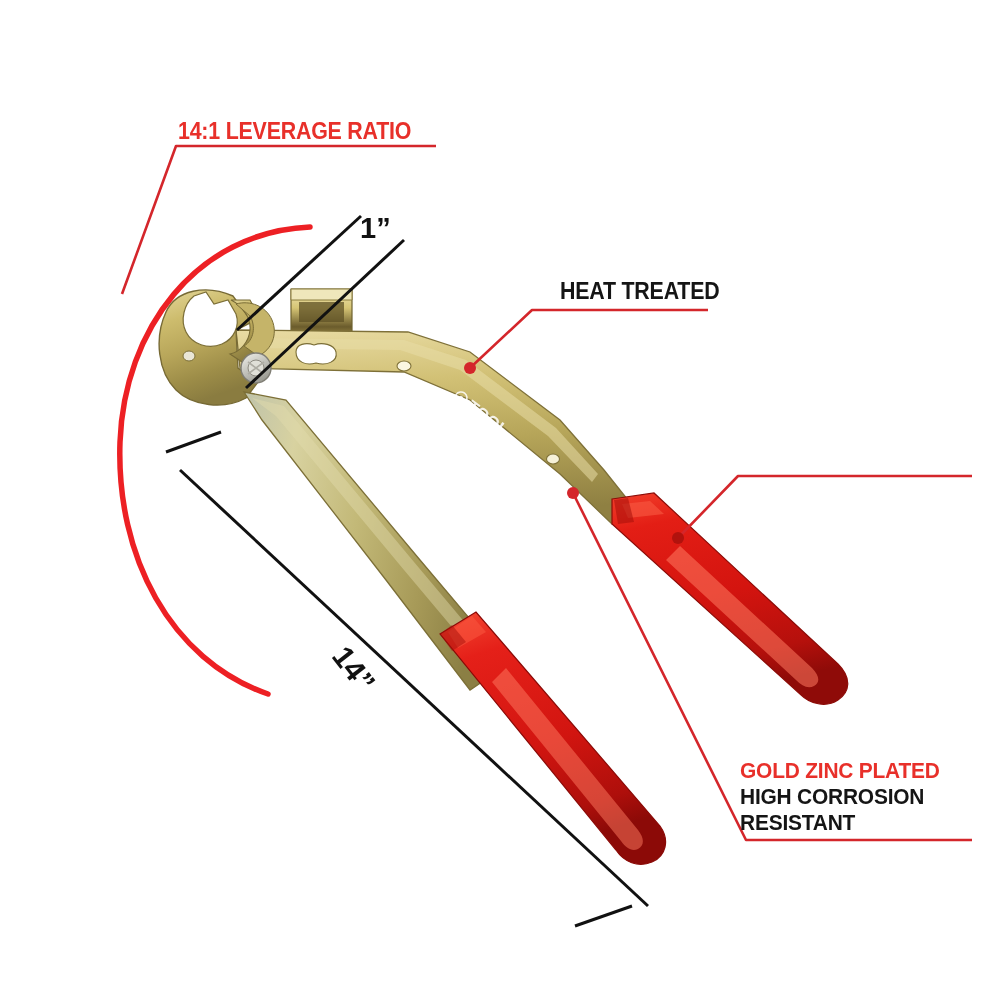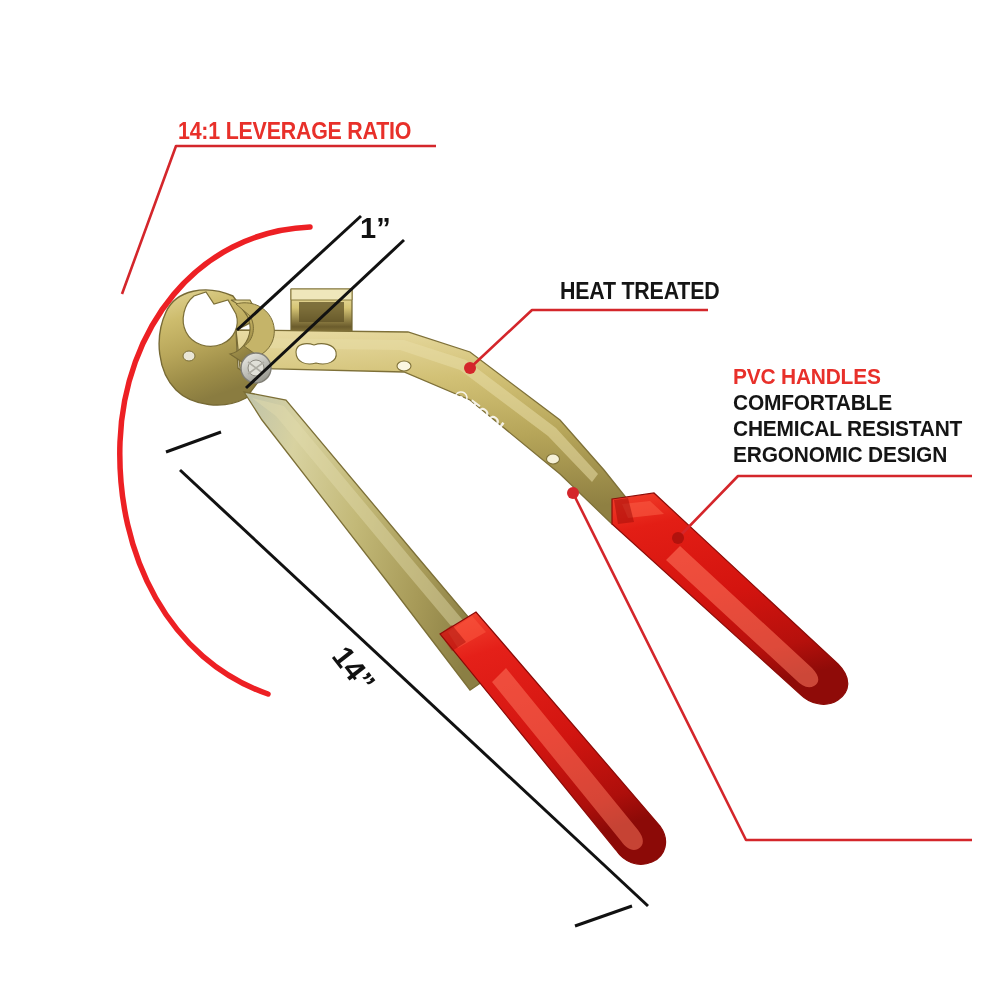--- a/index.html
+++ b/index.html
@@ -288,25 +288,24 @@
   </svg>
 
   <div class="callout" id="callout-leverage">
     <div class="cl-line cl-red">14:1 LEVERAGE RATIO</div>
   </div>
 
   <div class="callout" id="callout-heat">
     <div class="cl-line cl-black">HEAT TREATED</div>
   </div>
 
-  <div class="callout" id="callout-pvc">
-    <div class="cl-line cl-red">PVC HANDLES</div>
-    <div class="cl-line cl-black">COMFORTABLE</div>
-    <div class="cl-line cl-black">CHEMICAL RESISTANT</div>
-    <div class="cl-line cl-black">ERGONOMIC DESIGN</div>
+
+  <div class="callout" id="callout-gold">
+    <div class="cl-line cl-red">GOLD ZINC PLATED</div>
+    <div class="cl-line cl-black">HIGH CORROSION</div>
+    <div class="cl-line cl-black">RESISTANT</div>
   </div>
 
-
   <div class="dim-label" id="dim-one">1”</div>
 
   <div class="dim-label" id="dim-fourteen">14”</div>
 
 </div>
 
 </body></html>

